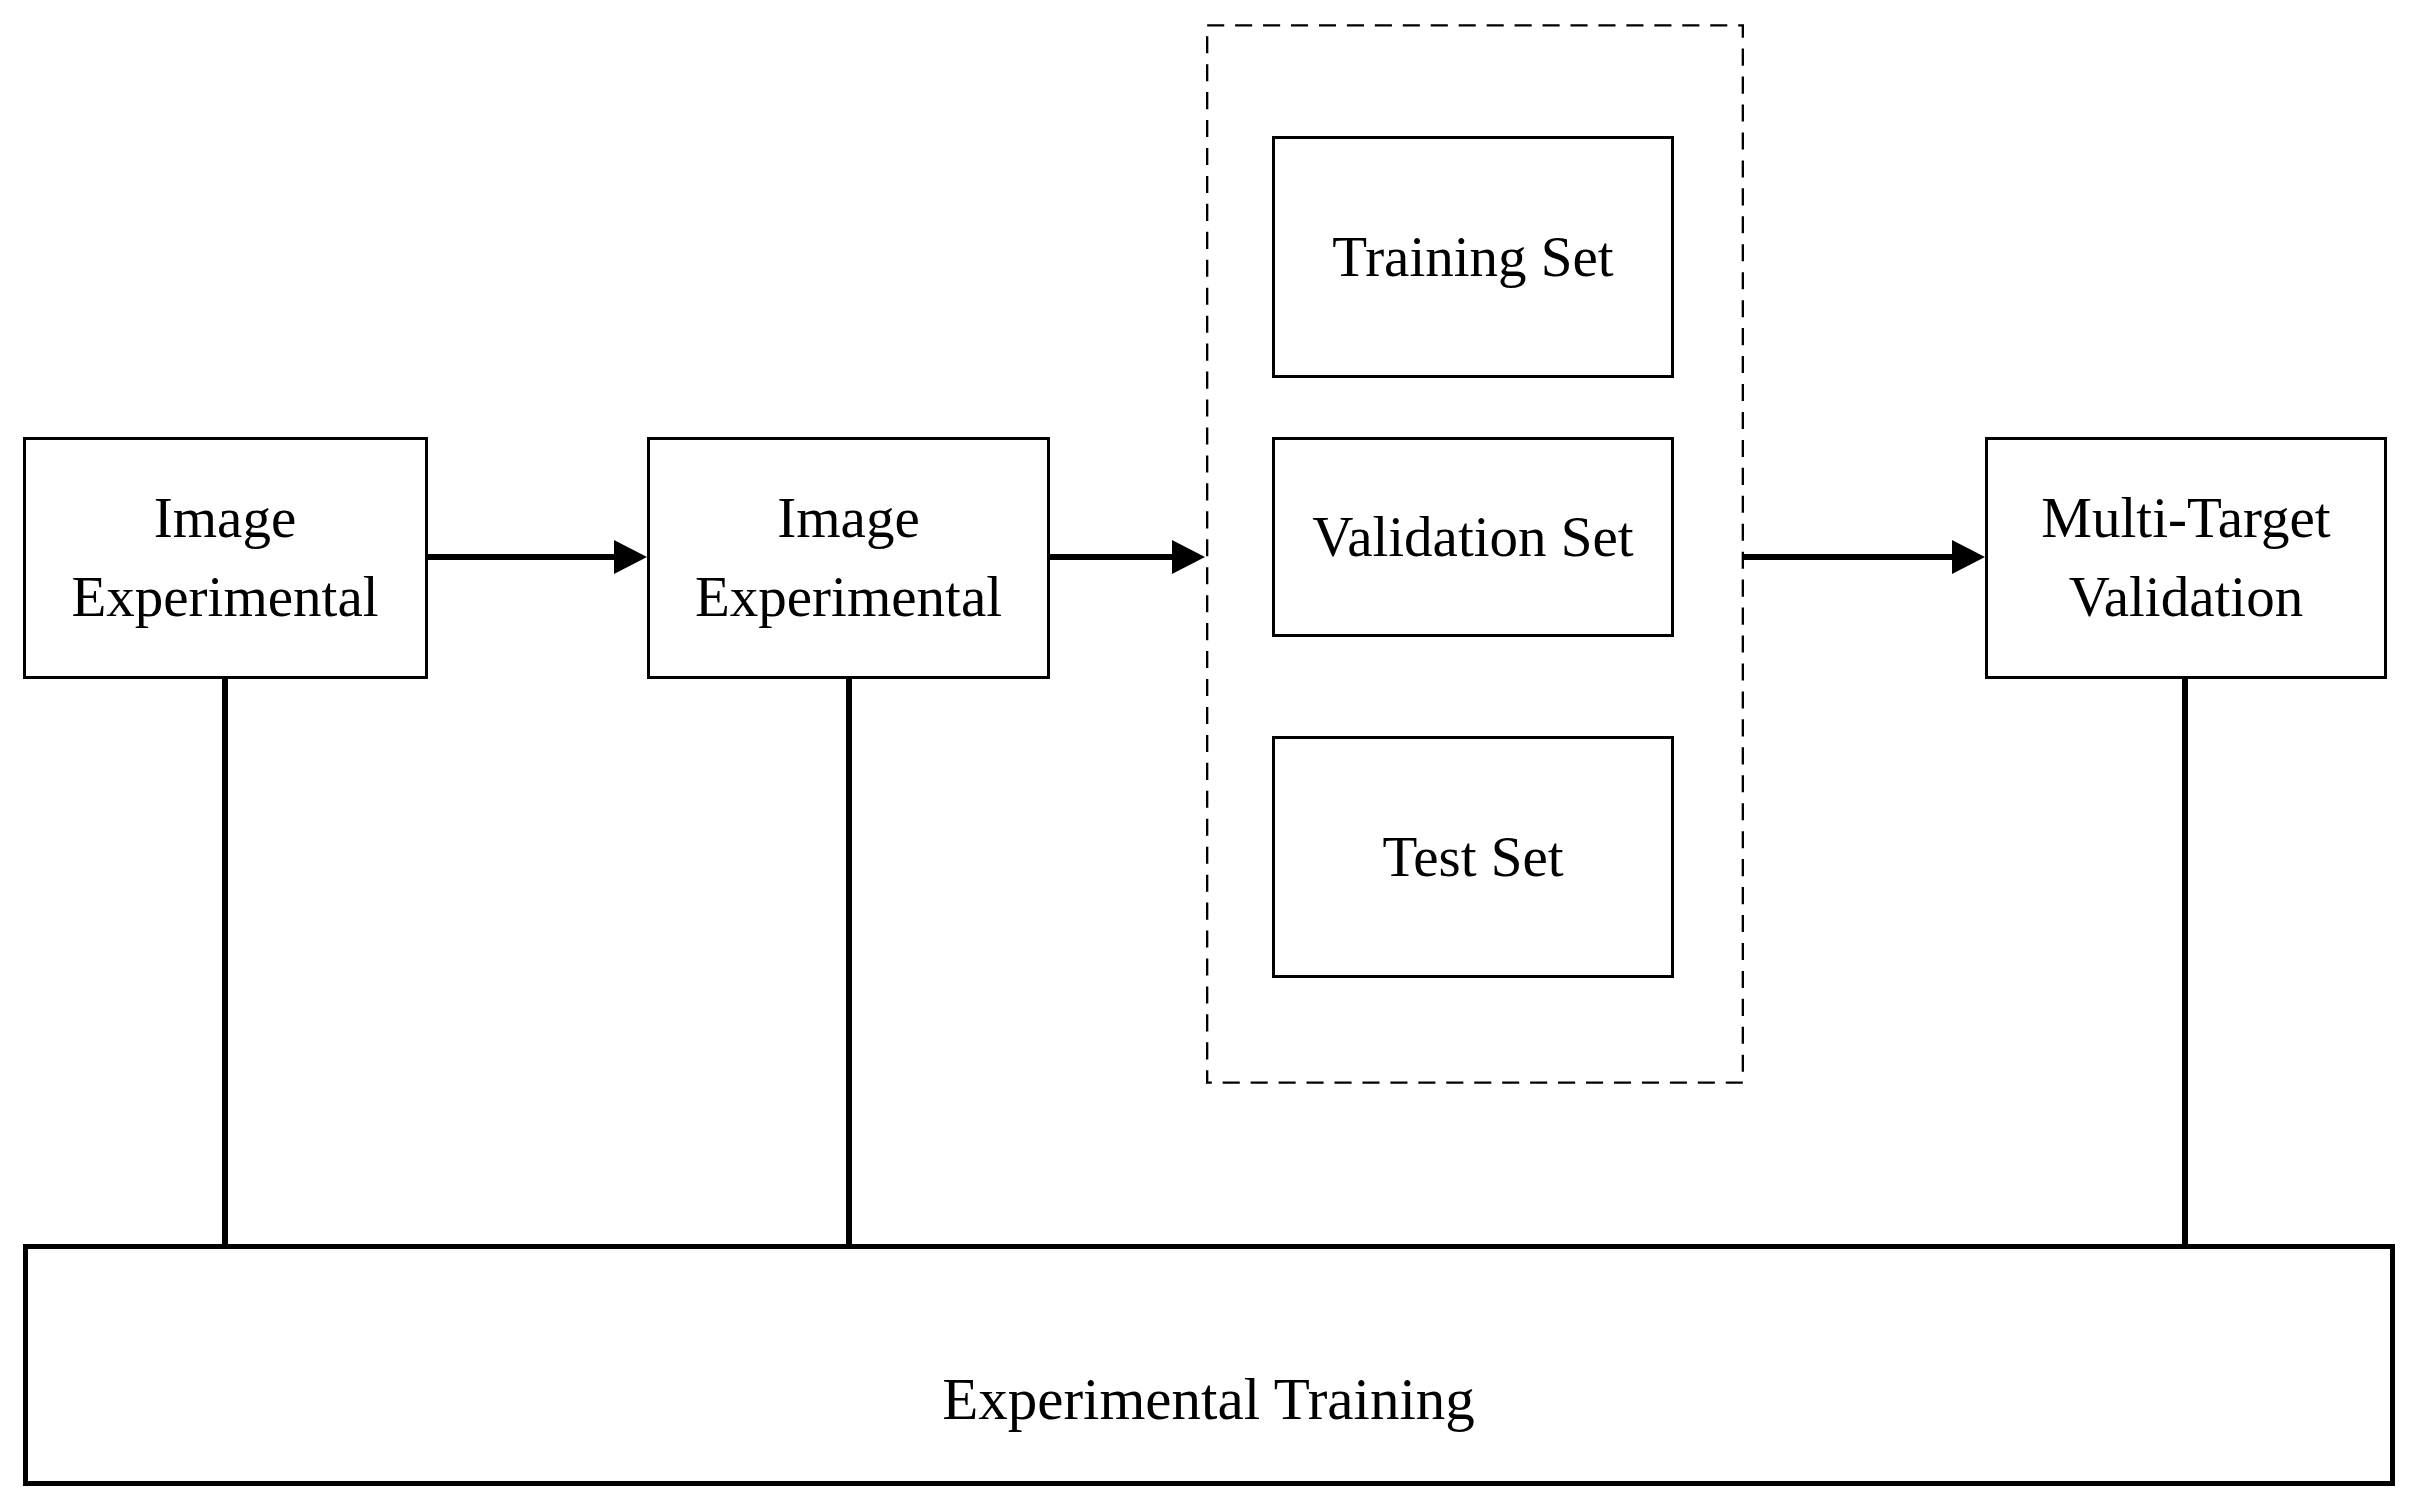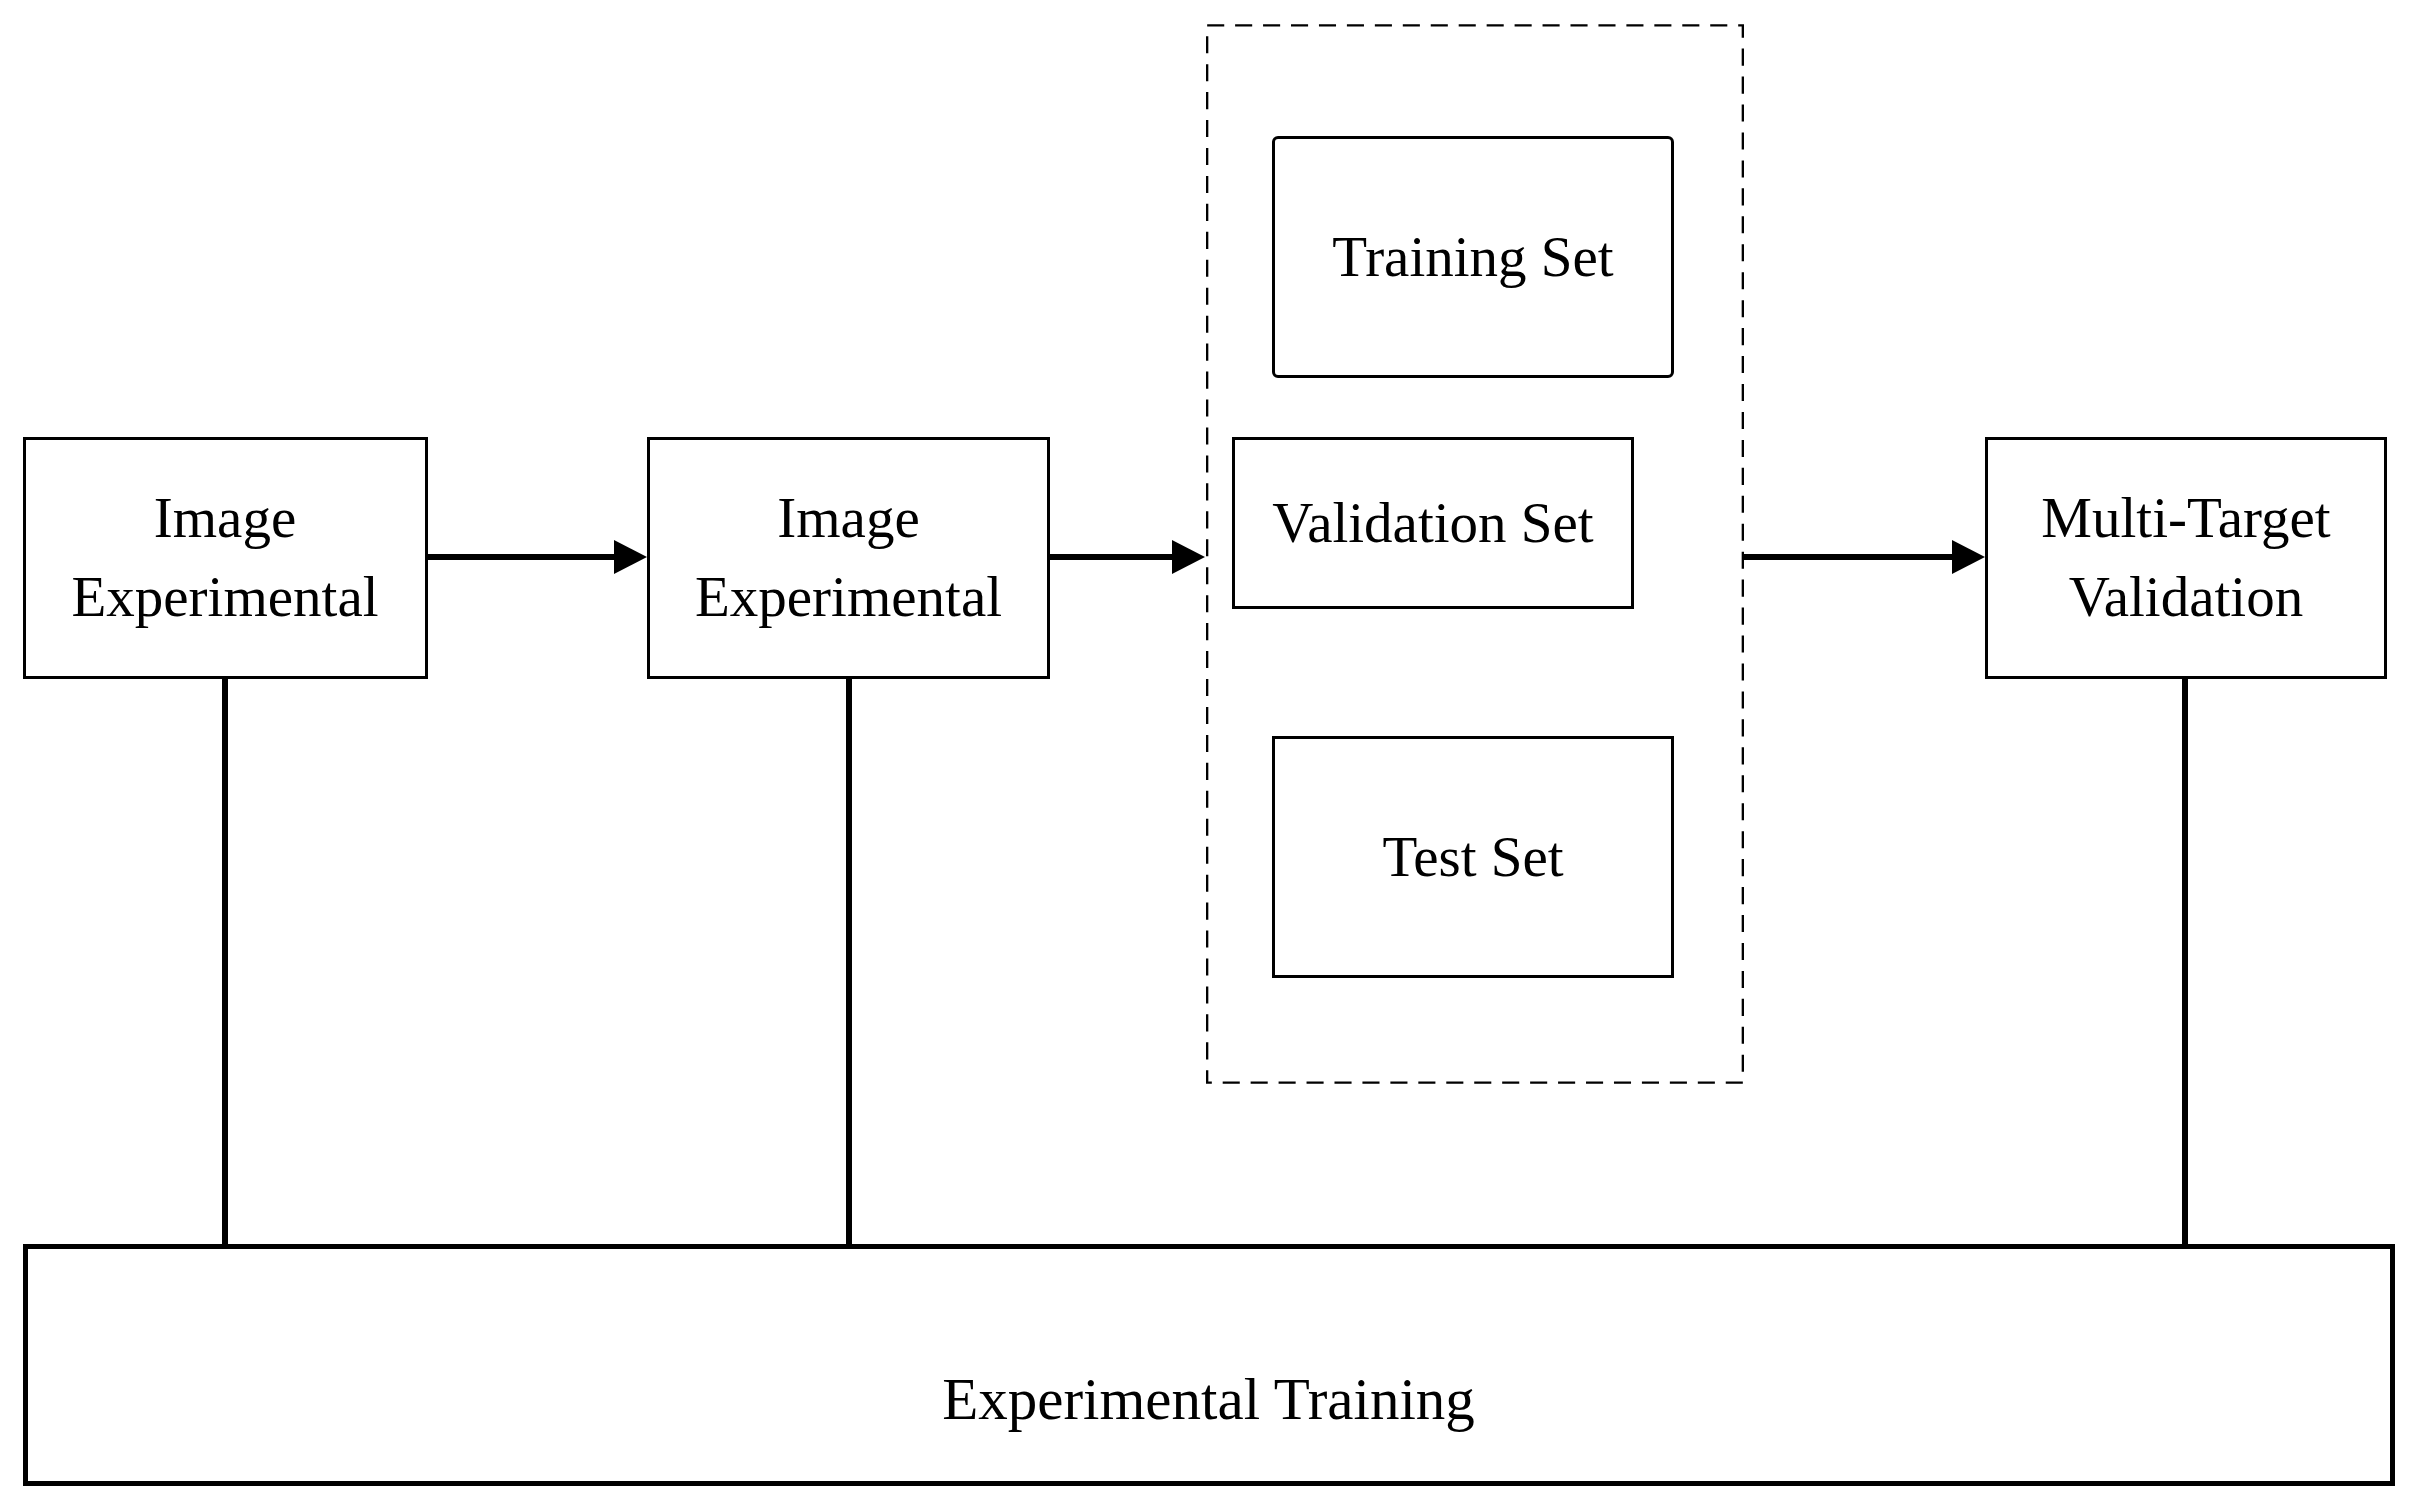--- a/index.html
+++ b/index.html
@@ -101,25 +101,25 @@
   <div class="node" style="left:22.5px; top:437px; width:405px; height:242px;">
     <span class="label-line">Image</span>
     <span class="label-line">Experimental</span>
   </div>
 
   <div class="node" style="left:647px; top:437px; width:403px; height:242px;">
     <span class="label-line">Image</span>
     <span class="label-line">Experimental</span>
   </div>
 
-  <div class="node set-box" style="left:1272px; top:136px; width:402px; height:242px;border-radius:6px;">
+  <div class="node set-box" style="left:1272px; top:136px; width:402px; height:242px;">
     <span class="label-line">Training Set</span>
   </div>
 
-  <div class="node set-box" style="left:1232px; top:437px; width:402px; height:172px;">
+  <div class="node set-box" style="left:1272px; top:437px; width:402px; height:200px;">
     <span class="label-line">Validation Set</span>
   </div>
 
   <div class="node set-box" style="left:1272px; top:736px; width:402px; height:242px;justify-content:center;">
     <span class="label-line">Test Set</span>
   </div>
 
   <div class="node" style="left:1985px; top:437px; width:402px; height:242px;font-family:Liberation Serif, serif;">
     <span class="label-line">Multi-Target</span>
     <span class="label-line">Validation</span>

